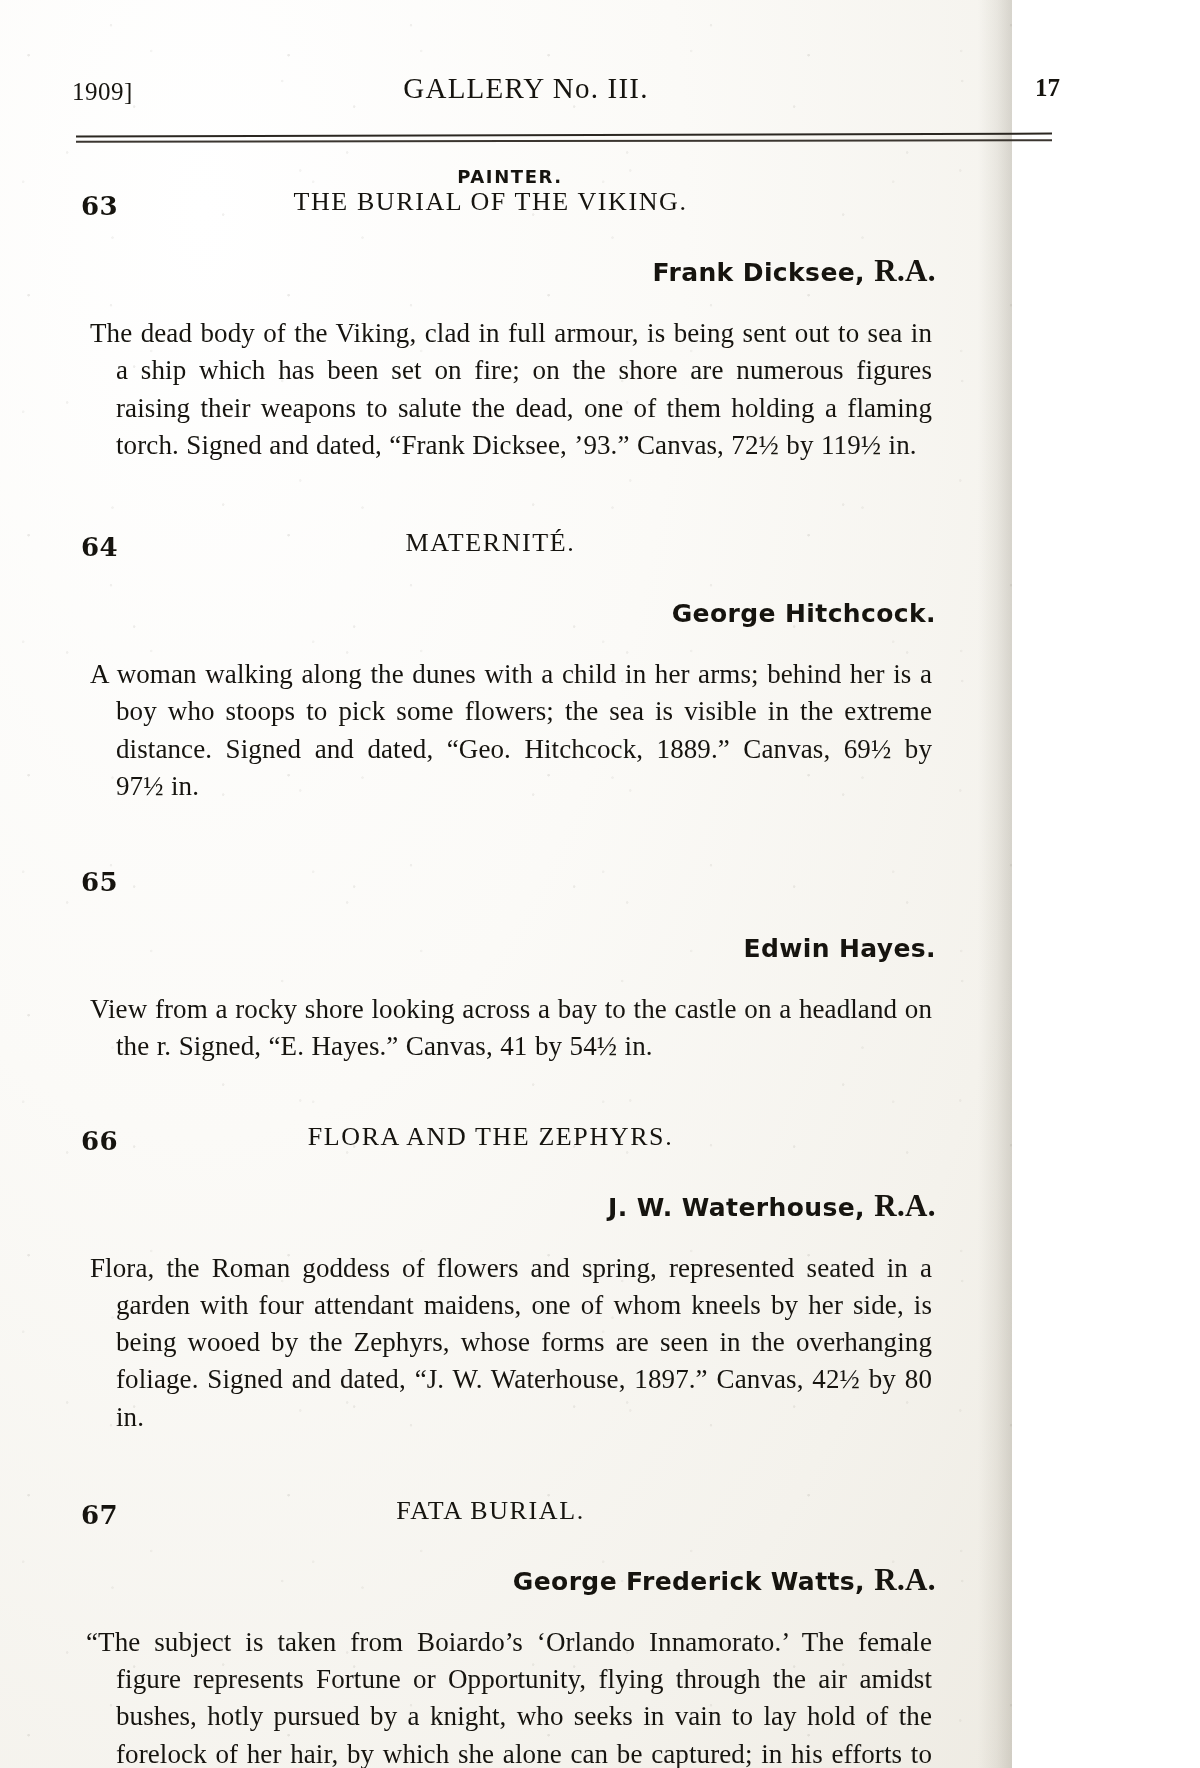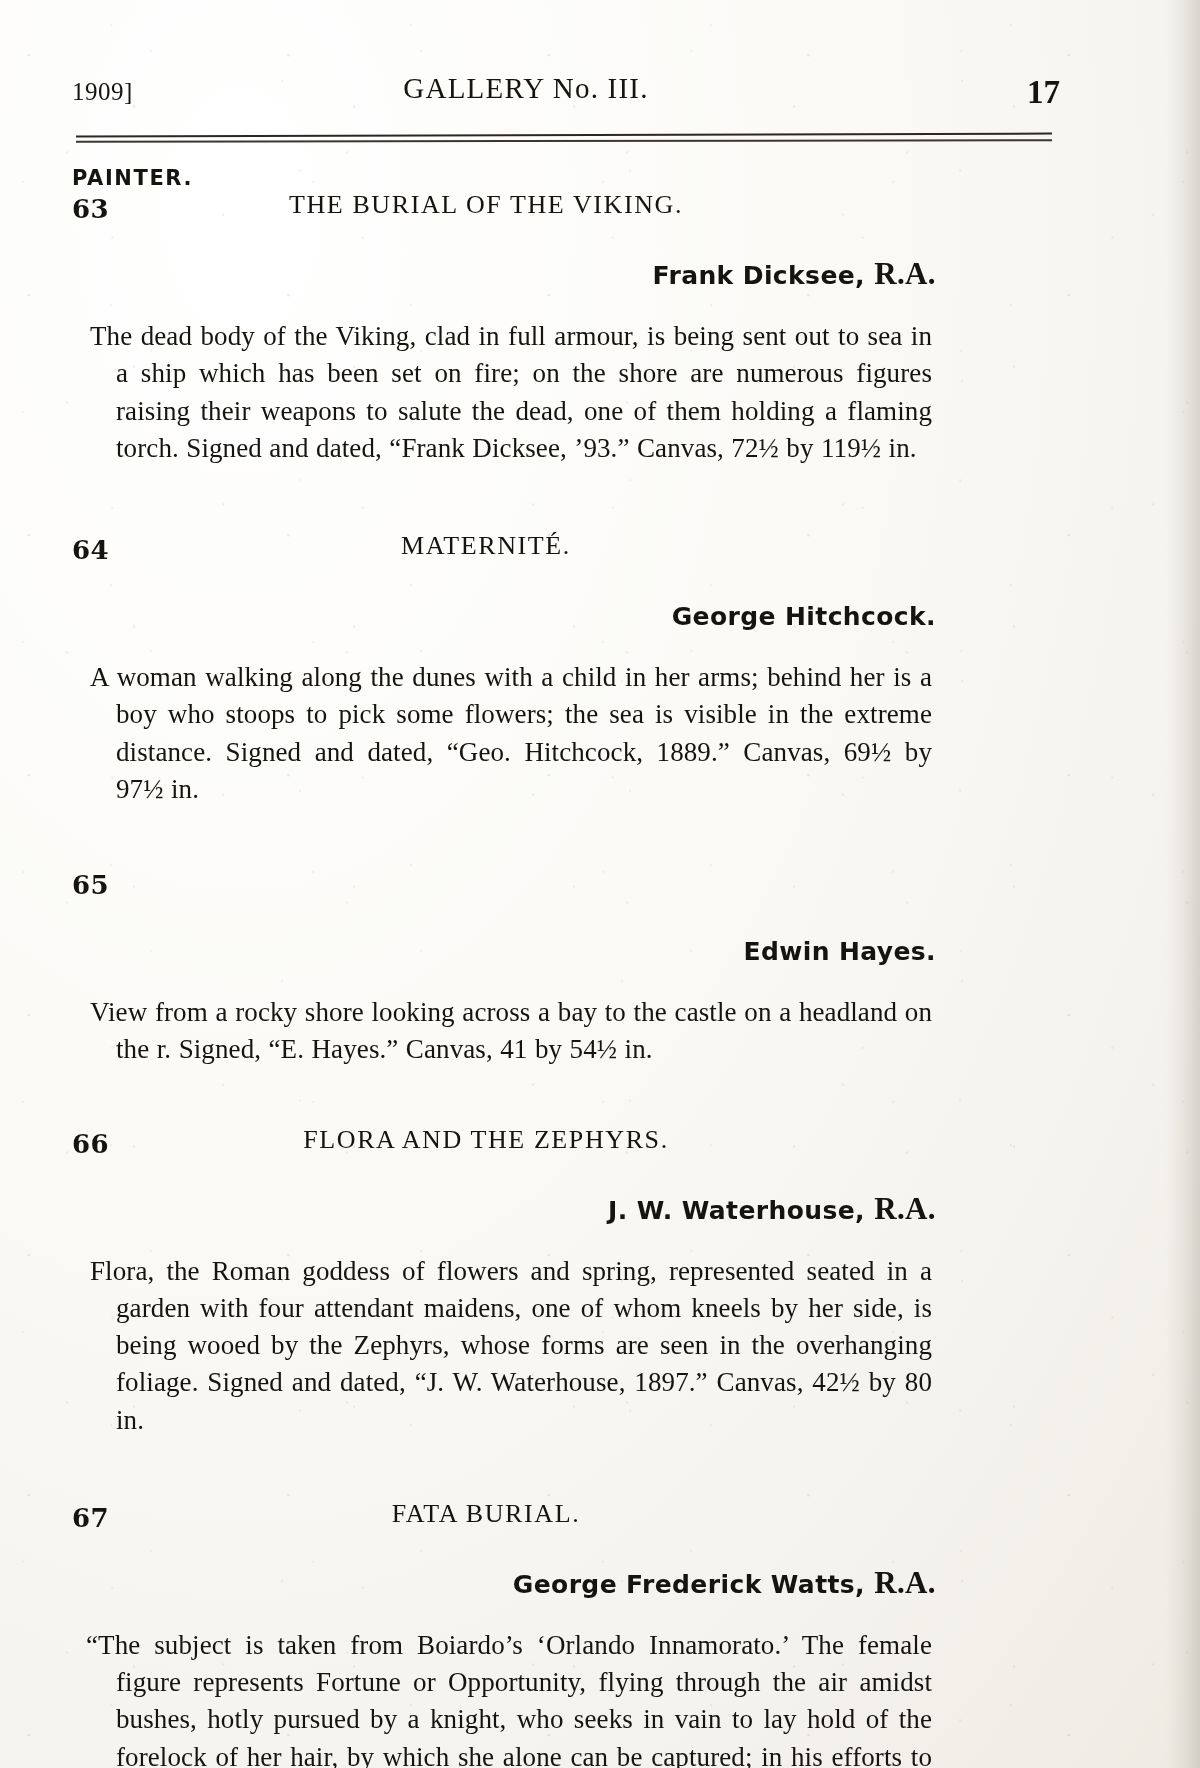--- a/index.html
+++ b/index.html
@@ -11,21 +11,21 @@
     height: 1768px;
     background: #ffffff;
     font-family: "Liberation Serif", "DejaVu Serif", serif;
     color: #16140f;
     overflow: hidden;
   }
 
   
   .page {
     position: relative;
-    width: 1200px;
+    width: 1012px;
     height: 1768px;
     background:
       radial-gradient(ellipse at 20% 12%, #ffffff 0%, #fbfaf7 42%, #f4f2ec 78%, #eeebe3 100%);
   }
   .page::after {
     
     content: "";
     position: absolute;
     inset: 0;
     pointer-events: none;
@@ -78,55 +78,56 @@
     left: 8px; right: 0; top: 0;
     text-align: center;
     font-size: 29px;
     letter-spacing: 1.2px;
     font-weight: 400;
     transform: translateX(20px);
   }
   .runhead .folio {
     position: absolute;
     right: -128px; top: 2px;
-    font-size: 33px;
+    font-size: 25px;
     font-weight: 700;
   }
 
   .rule {
     position: relative;
     height: 10px;
     margin-left: 4px;
     margin-right: -120px;
   }
   .rule .r1, .rule .r2 {
     position: absolute;
     left: 0; right: 0;
     height: 2px;
     background: #2b2721;
   }
   .rule .r1 { top: 0px;  transform: rotate(-0.17deg); }
   .rule .r2 { top: 6px;  transform: rotate(-0.10deg); height: 1.6px; background:#3b3630; }
 
   .painter-label {
-    text-align: left;
+    text-align: center;
     font-family: "DejaVu Sans", "Liberation Sans", sans-serif;
-    font-size: 21px;
+    font-size: 18px;
     letter-spacing: 1.6px;
     font-weight: 700;
     margin-top: 22px;
     margin-right: -16px;
   }
 
   
   .entry { position: relative; }
 
   .entry-head {
     position: relative;
     min-height: 44px;
+    margin-left: 9px;
   }
   .entry-num {
     position: absolute;
     left: 0;
     top: 4px;
     font-family: "DejaVu Serif", "Liberation Serif", serif;
     font-size: 26px;
     font-weight: 700;
     letter-spacing: .5px;
   }

